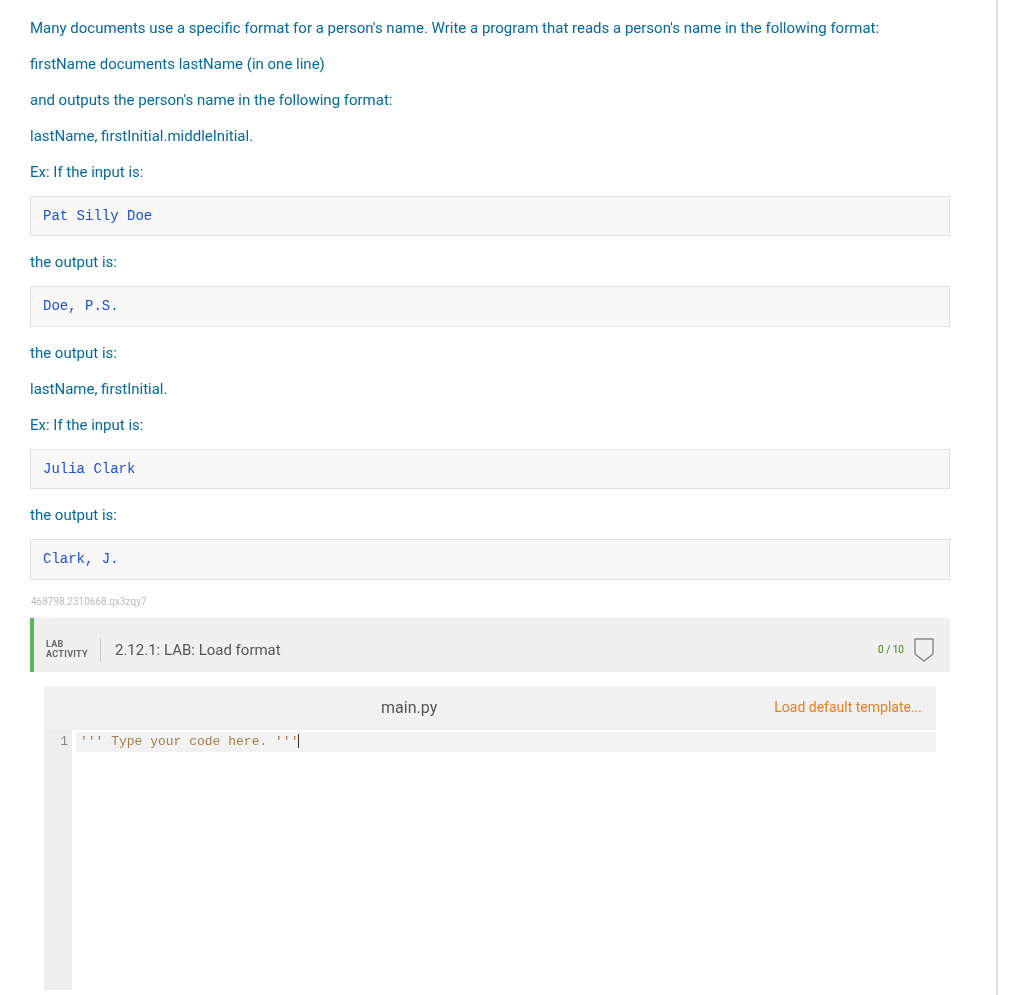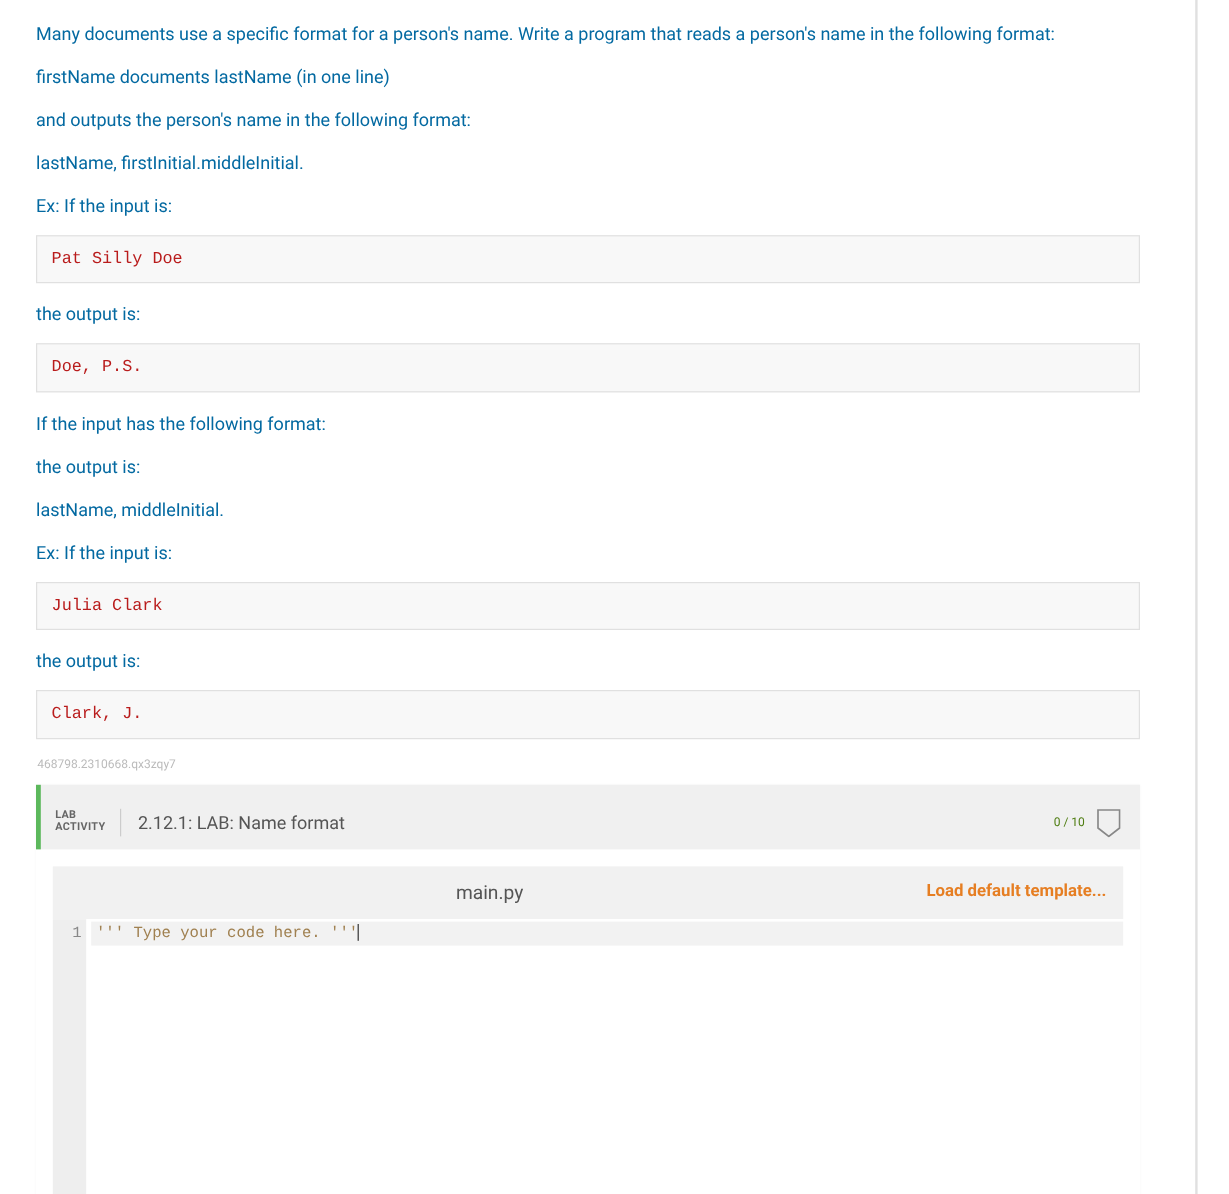--- a/index.html
+++ b/index.html
@@ -32,21 +32,21 @@
       font-size: 15px;
       margin-bottom: 12px;
       font-weight: 400;
     }
     .codebox {
       background: #f8f8f8;
       border: 1px solid #e0e0e0;
       padding: 8px 12px;
       font-family: "Courier New", Courier, monospace;
       font-size: 14px;
-      color: #b91c1c;
+      color: #1d4ed8;
       margin: 10px 0 14px 0;
       width: 100%;
     }
     .footer-ref {
       font-size: 10px;
       color: #bbb;
       margin: 8px 0 8px 1px;
     }
     .lab-block {
       border: 0;
@@ -103,21 +103,21 @@
       position: relative;
     }
     .tab-filename {
       flex: 1;
       text-align: center;
       font-size: 16px;
       color: #555;
     }
     .load-template {
       color: #e67e22;
-      font-weight: 700;
+      font-weight: 400;
       font-size: 14px;
       padding-right: 14px;
       cursor: pointer;
     }
     .editor-area {
       display: flex;
       background: #fff;
       border: 0;
       min-height: 260px;
       position: relative;
@@ -162,44 +162,43 @@
     <div class="codebox">
       <span>Pat Silly Doe</span>
     </div>
 
     <p class="para">the output is:</p>
 
     <div class="codebox">
       <span>Doe, P.S.</span>
     </div>
 
-    <p class="para">If the input has the following format:</p>
     <p class="para">the output is:</p>
-    <p class="para">lastName, middleInitial.</p>
+    <p class="para">lastName, firstInitial.</p>
     <p class="para">Ex: If the input is:</p>
 
     <div class="codebox">
       <span>Julia Clark</span>
     </div>
 
     <p class="para">the output is:</p>
 
     <div class="codebox">
       <span>Clark, J.</span>
     </div>
 
     <div class="footer-ref">468798.2310668.qx3zqy7</div>
 
     <div class="lab-block">
       <div class="lab-header">
         <div class="lab-badge">
           <div>LAB</div>
           <div>ACTIVITY</div>
         </div>
-        <div class="lab-title">2.12.1: LAB: Name format</div>
+        <div class="lab-title">2.12.1: LAB: Load format</div>
         <div class="lab-score">0 / 10</div>
         <span class="score-shield">
           <svg viewBox="0 0 20 24" width="20" height="24">
             <path d="M1 1 H19 V16 L10 23 L1 16 Z" fill="none" stroke="#888" stroke-width="1.4"></path>
           </svg>
         </span>
       </div>
 
       <div class="editor-wrap">
         <div class="editor-block">

